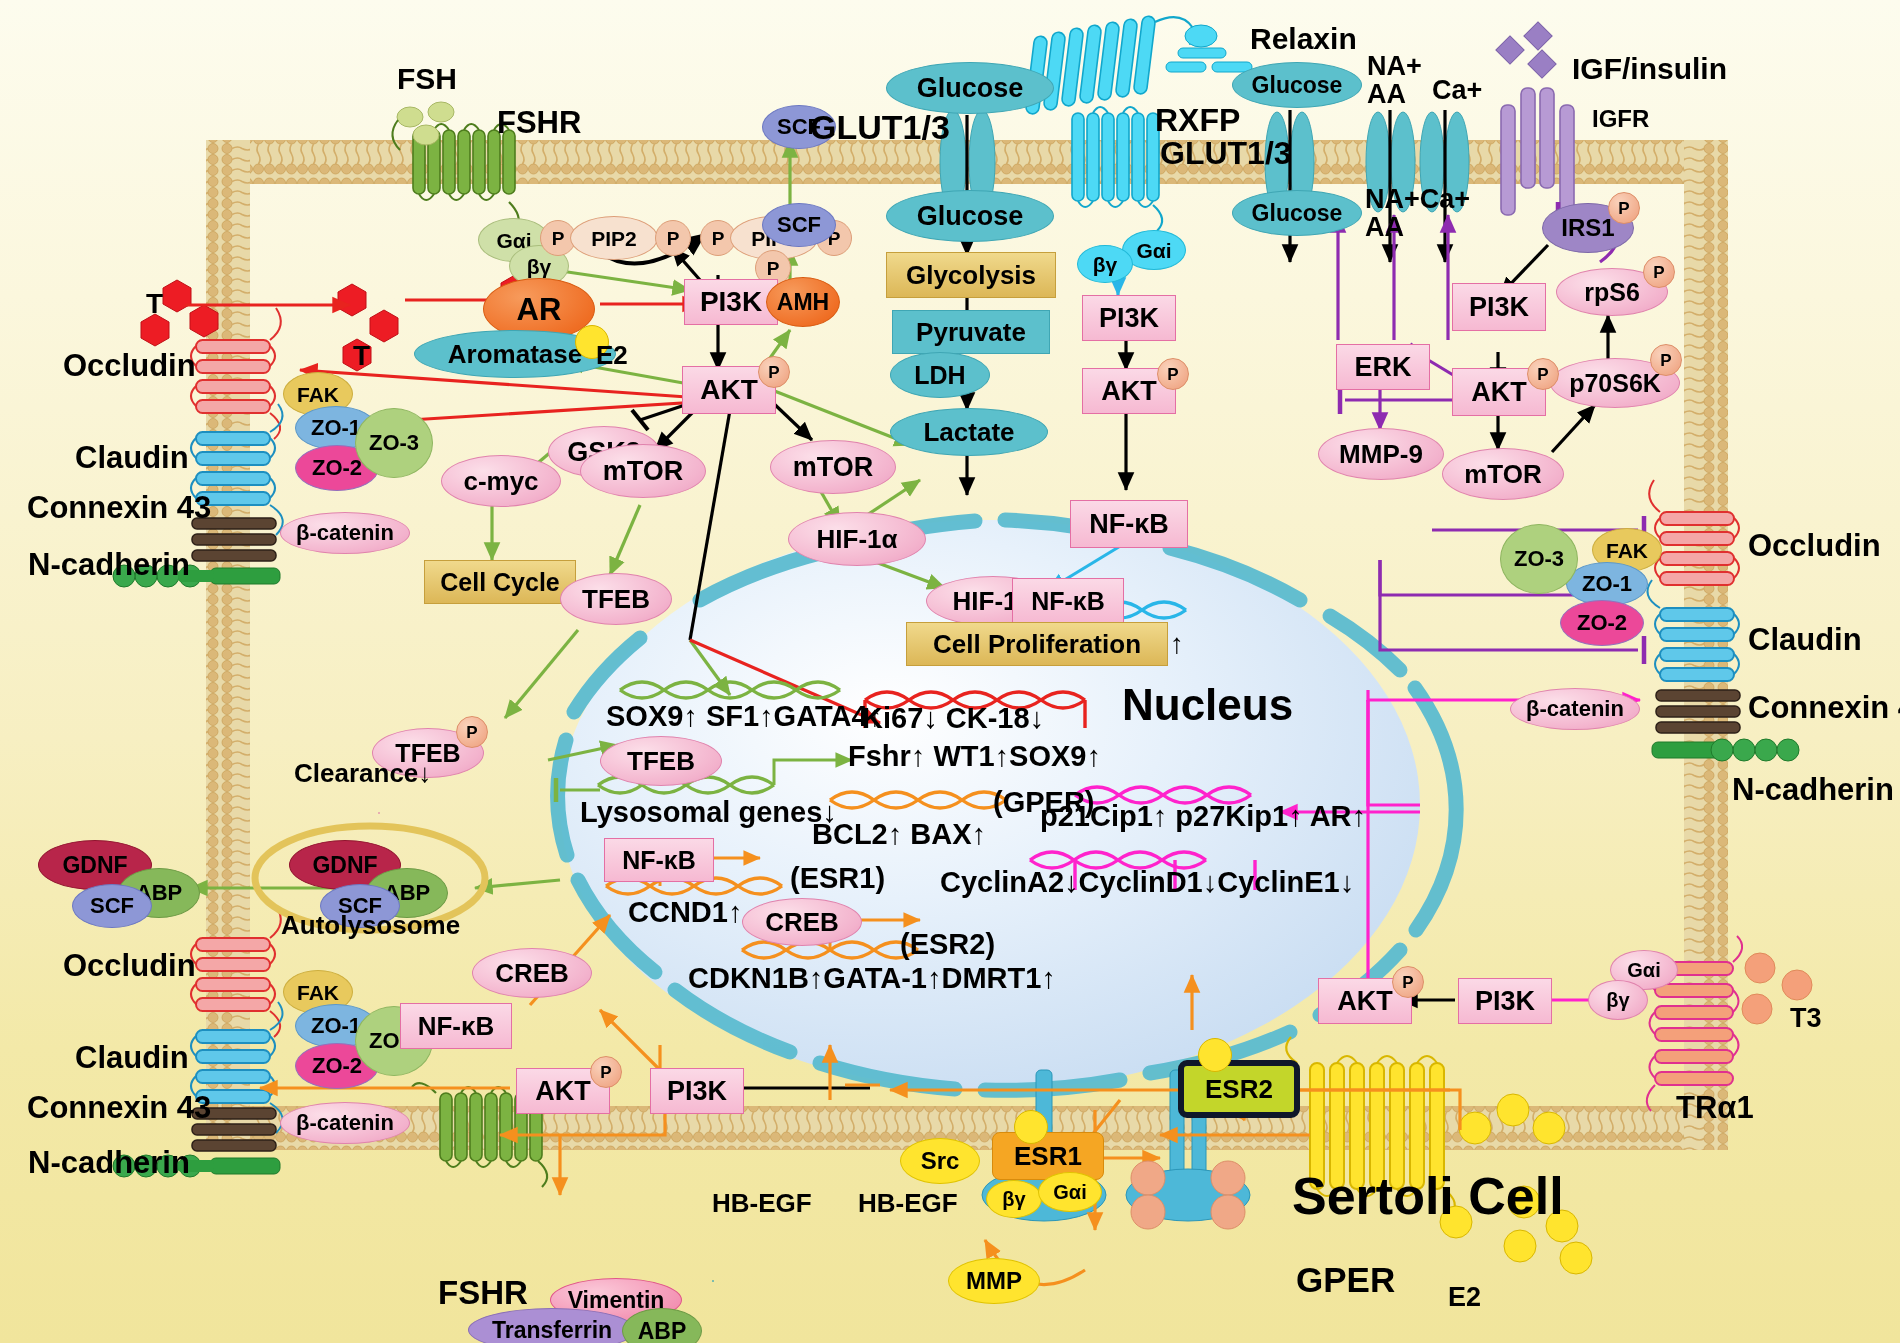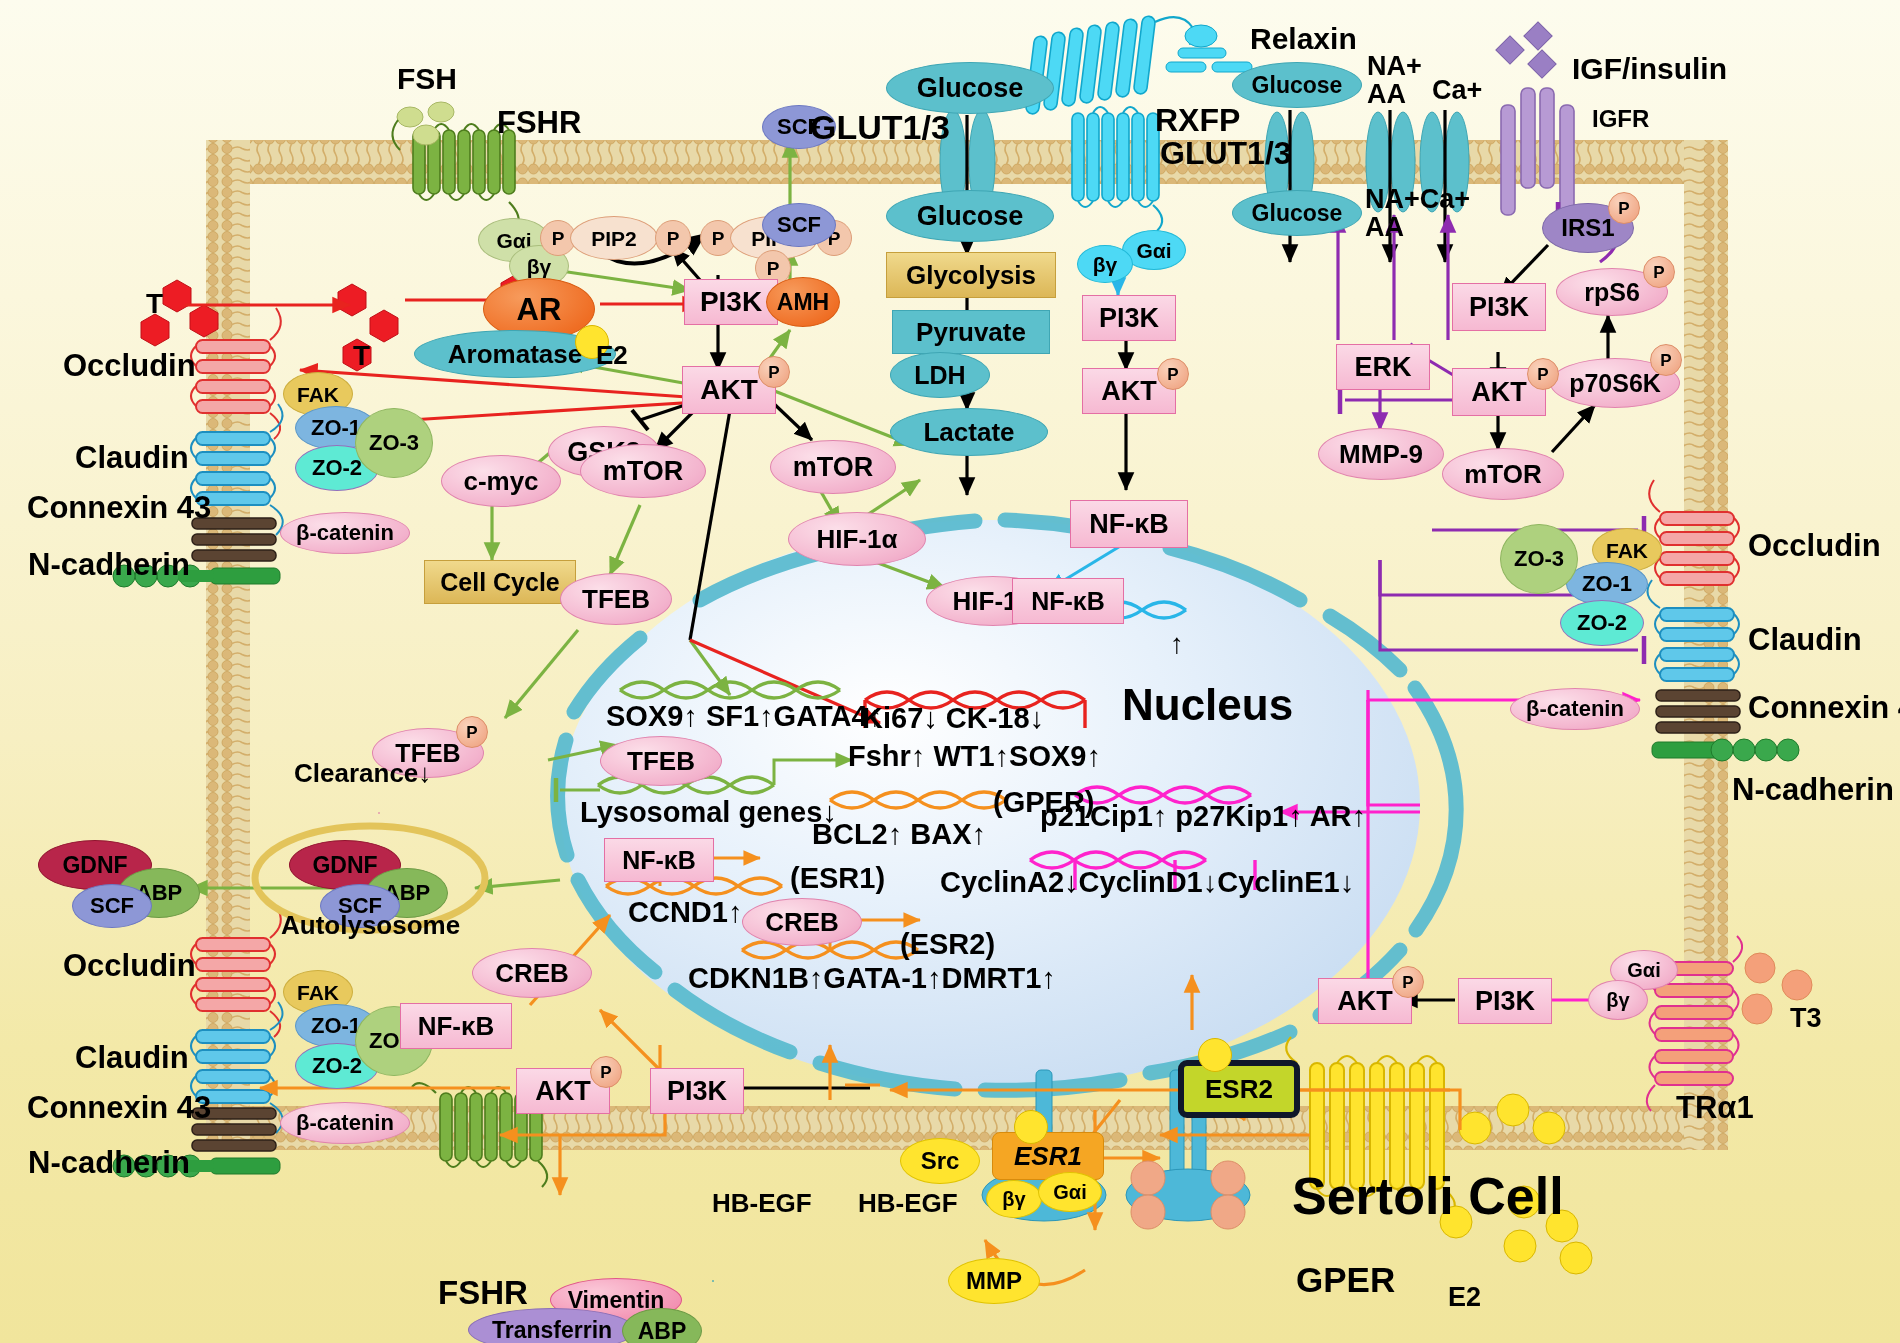--- a/index.html
+++ b/index.html
@@ -26,21 +26,21 @@
   .purpEll{background:#8d8ec8;border:1px solid #6d6eb0;border-radius:50%;color:#000;}
   .yellowEll{background:#ffe42e;border:1px solid #e0c300;border-radius:50%;}
   .yellowBox{background:#f5a623;border:1px solid #d88b0c;border-radius:8px;}
   .limeBox{background:#c3d62a;border:6px solid #0f172a;border-radius:8px;}
   .cyanEll{background:#4dd9f5;border:1px solid #21b9d8;border-radius:50%;}
   .redEll{background:#b8254a;border:1px solid #91152f;border-radius:50%;color:#000;}
   .blueEll{background:#8d97d6;border:1px solid #6d79c2;border-radius:50%;}
   .greenRnd{background:#86b85a;border:1px solid #6d9a45;border-radius:50%;}
   .tanEll{background:#e8c95d;border:1px solid #cdae3e;border-radius:50%;}
   .softBlue{background:#7db5e0;border:1px solid #5c98c8;border-radius:50%;}
-  .softPurp{background:#5eead4;border:1px solid #9470bc;border-radius:50%;}
+  .softPurp{background:#ec4899;border:1px solid #9470bc;border-radius:50%;}
   .softGreen{background:#aed17e;border:1px solid #8fb660;border-radius:50%;}
   .pOrb{background:radial-gradient(circle at 35% 30%,#fad2bb,#f0a887 80%);
         border:1px solid #dd8e68;border-radius:50%;width:30px;height:30px;
         font-size:17px;display:flex;align-items:center;justify-content:center;font-weight:bold;z-index:9;}
   .lbl{position:absolute;font-weight:bold;color:#000;white-space:nowrap;z-index:7;}
 </style>
 </head>
 <body>
 
 <div class="stage">
@@ -782,21 +782,21 @@
 <div class="lbl" style="left:1676px;top:1090px;font-size:31px;">TRα1</div>
 <div class="lbl" style="left:1790px;top:1003px;font-size:27px;">T3</div>
 <div class="node pinkEll" style="left:1610px;top:950px;width:66px;height:38px;font-size:20px;">Gαi</div>
 <div class="node pinkEll" style="left:1588px;top:980px;width:58px;height:38px;font-size:20px;">βγ</div>
 <div class="node pinkBox" style="left:1458px;top:978px;width:92px;height:44px;font-size:27px;">PI3K</div>
 <div class="node pinkBox" style="left:1318px;top:978px;width:92px;height:44px;font-size:27px;">AKT</div>
 <div class="node pOrb" style="left:1392px;top:966px;">P</div>
 
 <div class="node limeBox" style="left:1178px;top:1060px;width:110px;height:46px;font-size:26px;border-radius:9px;">ESR2</div>
 <div class="node" style="left:1198px;top:1038px;width:32px;height:32px;border-radius:50%;background:#ffe42e;border:1.5px solid #d9b700;"></div>
-<div class="node yellowBox" style="left:992px;top:1132px;width:110px;height:46px;font-size:26px;font-style:italic;">ESR1</div>
+<div class="node yellowBox" style="left:992px;top:1132px;width:110px;height:46px;font-size:26px;">ESR1</div>
 <div class="node" style="left:1014px;top:1110px;width:32px;height:32px;border-radius:50%;background:#ffe42e;border:1.5px solid #d9b700;"></div>
 <div class="node yellowEll" style="left:900px;top:1138px;width:78px;height:44px;font-size:24px;">Src</div>
 <div class="node yellowEll" style="left:948px;top:1258px;width:90px;height:44px;font-size:24px;">MMP</div>
 <div class="node yellowEll" style="left:986px;top:1180px;width:54px;height:36px;font-size:20px;">βγ</div>
 <div class="node yellowEll" style="left:1038px;top:1172px;width:62px;height:38px;font-size:20px;">Gαi</div>
 <div class="lbl" style="left:1296px;top:1260px;font-size:35px;">GPER</div>
 <div class="lbl" style="left:1448px;top:1282px;font-size:27px;">E2</div>
 <div class="lbl" style="left:988px;top:1178px;font-size:22px;opacity:0;"></div>
 <div class="node" style="left:1000px;top:1180px;width:0;height:0;"></div>
 <div class="lbl" style="left:716px;top:1290px;font-size:0;"></div>
@@ -833,17 +833,18 @@
 
 <div class="node pinkBox" style="left:604px;top:838px;width:108px;height:42px;font-size:25px;">NF-κB</div>
 <div class="lbl" style="left:790px;top:862px;font-size:29px;">(ESR1)</div>
 <div class="lbl" style="left:628px;top:896px;font-size:29px;">CCND1↑</div>
 <div class="node pinkEll" style="left:742px;top:898px;width:118px;height:46px;font-size:26px;">CREB</div>
 <div class="lbl" style="left:900px;top:928px;font-size:29px;">(ESR2)</div>
 <div class="lbl" style="left:688px;top:962px;font-size:29px;">CDKN1B↑GATA-1↑DMRT1↑</div>
 
 <div class="node pinkEll" style="left:926px;top:576px;width:132px;height:48px;font-size:26px;">HIF-1α</div>
 <div class="node pinkBox" style="left:1012px;top:578px;width:110px;height:44px;font-size:25px;">NF-κB</div>
+<div class="node goldBox" style="left:906px;top:622px;width:260px;height:42px;font-size:26px;">Cell Proliferation</div>
 <div class="lbl" style="left:1170px;top:628px;font-size:28px;">↑</div>
 
 <div class="lbl" style="left:1292px;top:1166px;font-size:52px;">Sertoli Cell</div>
 
 </div>
 
 </body></html>

